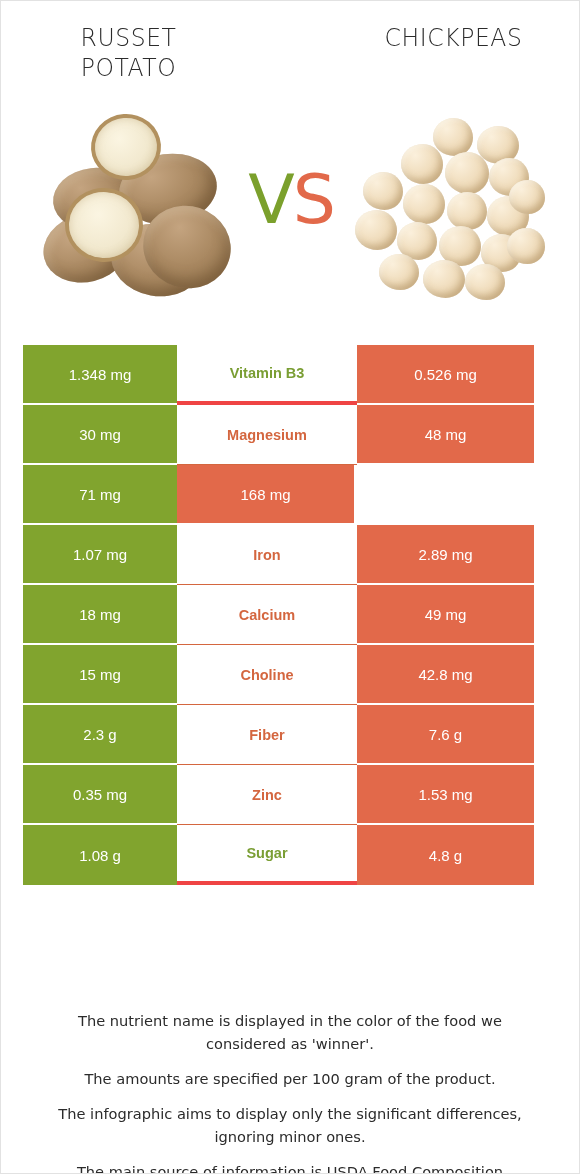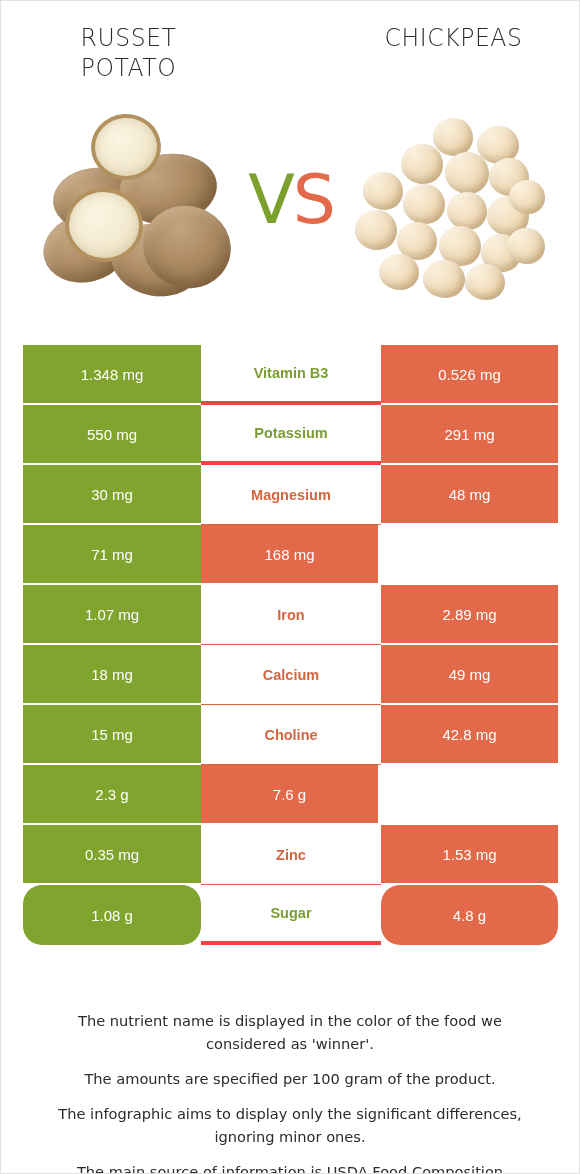--- a/index.html
+++ b/index.html
@@ -113,41 +113,41 @@
     align-items: stretch;
   }
   .cell {
     display: flex;
     align-items: center;
     justify-content: center;
     box-sizing: border-box;
     font-size: 15px;
   }
   .cell-left {
-    width: 178px;
+    width: 154px;
     background: #81a42e;
     color: #ffffff;
     border-bottom: 2px solid #ffffff;
   }
   .cell-mid {
     width: 180px;
     background: #ffffff;
     font-weight: bold;
     font-size: 14.5px;
   }
   .cell-mid.win-left  { border-bottom: 4px solid #ef4444; color: #7a9e34; }
   .cell-mid.win-right { border-bottom: 1px solid #d4663f; color: #d4663f; }
   .cell-right {
     width: 177px;
     background: #e2694a;
     color: #ffffff;
     border-bottom: 2px solid #ffffff;
   }
   .row:last-child .cell-left,
-  .row:last-child .cell-right { border-bottom: none; border-radius: 19px; }
+  .row:last-child .cell-right { border-bottom: none; }
 
   
   .footer {
     position: absolute;
     left: 26px;
     top: 996px;
     width: 526px;
     text-align: center;
     font-size: 14.6px;
     line-height: 23px;
@@ -211,25 +211,20 @@
 </div>
 
 <div class="table">
 
 <div class="row">
       <div class="cell cell-left">1.348 mg</div>
       <div class="cell cell-mid win-left">Vitamin B3</div>
       <div class="cell cell-right">0.526 mg</div>
     </div>
     <div class="row">
-      <div class="cell cell-left">550 mg</div>
-      <div class="cell cell-mid win-left">Potassium</div>
-      <div class="cell cell-right">291 mg</div>
-    </div>
-    <div class="row">
       <div class="cell cell-left">30 mg</div>
       <div class="cell cell-mid win-right">Magnesium</div>
       <div class="cell cell-right">48 mg</div>
     </div>
     <div class="row">
       <div class="cell cell-left">71 mg</div>
       <div class="cell cell-right">168 mg</div>
     </div>
     <div class="row">
       <div class="cell cell-left">1.07 mg</div>
@@ -241,20 +236,21 @@
       <div class="cell cell-mid win-right">Calcium</div>
       <div class="cell cell-right">49 mg</div>
     </div>
     <div class="row">
       <div class="cell cell-left">15 mg</div>
       <div class="cell cell-mid win-right">Choline</div>
       <div class="cell cell-right">42.8 mg</div>
     </div>
     <div class="row">
       <div class="cell cell-left">2.3 g</div>
+      <div class="cell cell-mid win-right">Fiber</div>
       <div class="cell cell-right">7.6 g</div>
     </div>
     <div class="row">
       <div class="cell cell-left">0.35 mg</div>
       <div class="cell cell-mid win-right">Zinc</div>
       <div class="cell cell-right">1.53 mg</div>
     </div>
     <div class="row">
       <div class="cell cell-left">1.08 g</div>
       <div class="cell cell-mid win-left">Sugar</div>

